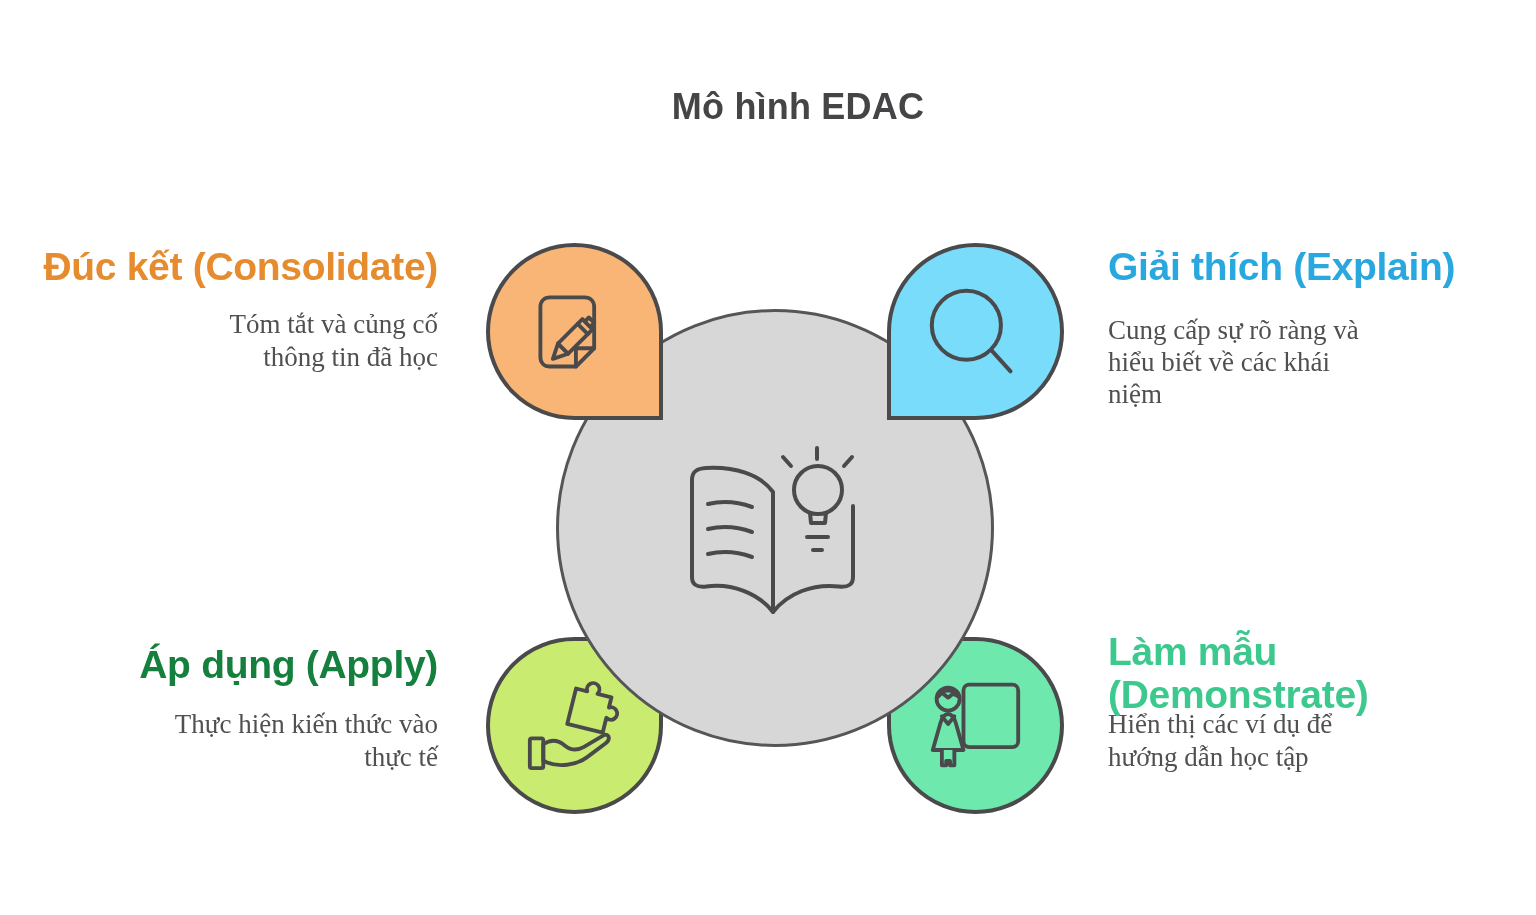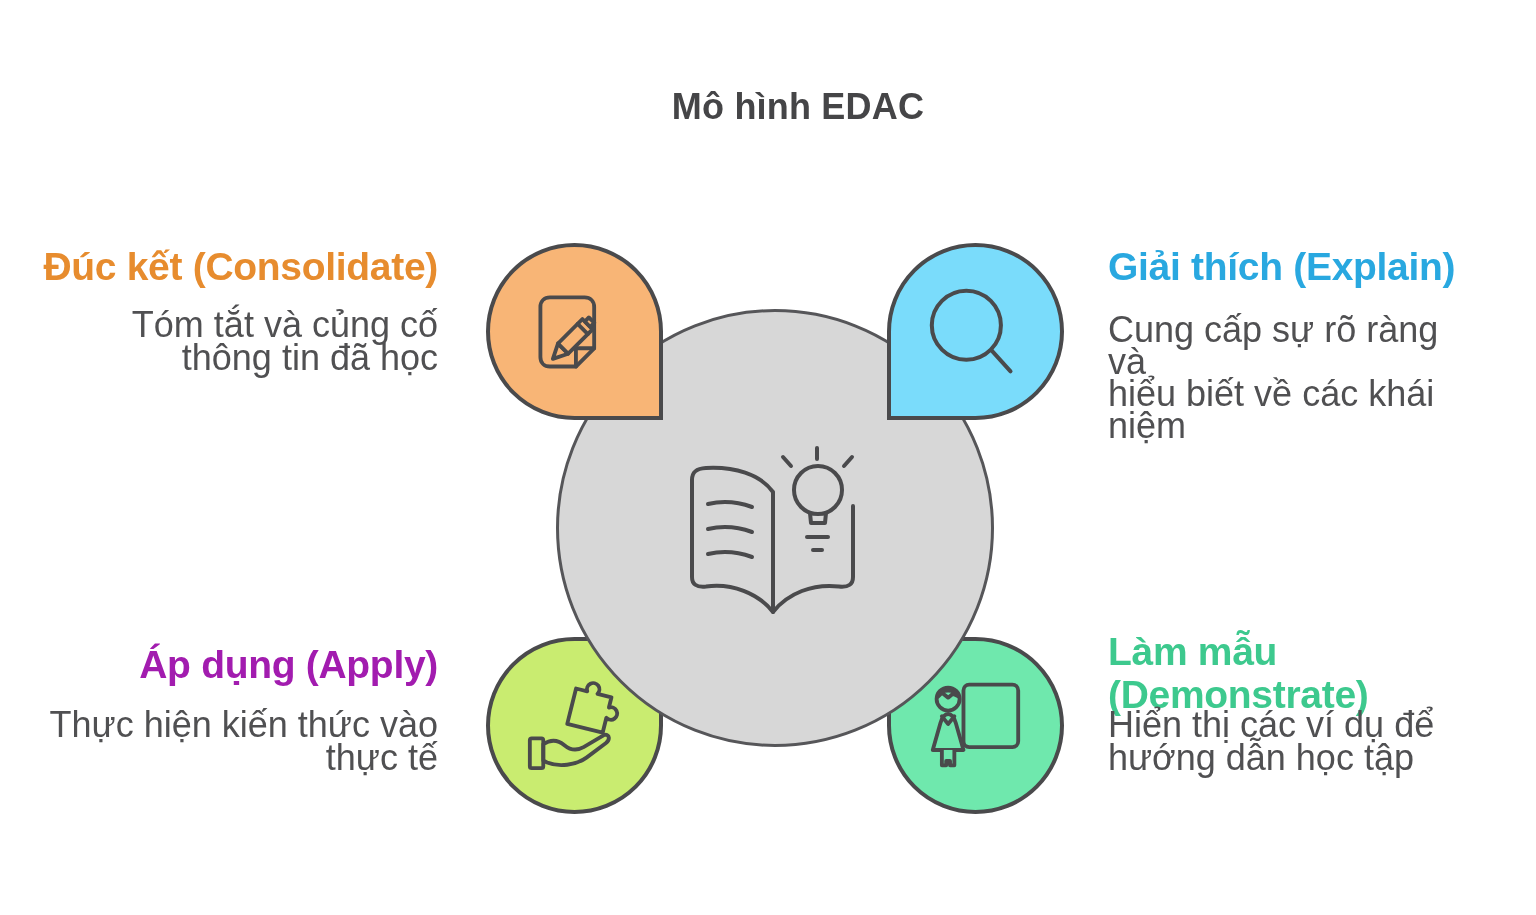--- a/index.html
+++ b/index.html
@@ -16,21 +16,21 @@
     box-sizing:border-box;}
   .td-tl{left:486px;top:243px;border-radius:50% 50% 0 50%;z-index:3;}
   .td-tr{left:887px;top:243px;border-radius:50% 50% 50% 0;z-index:3;}
   .td-bl{left:486px;top:637px;border-radius:50% 0 50% 50%;z-index:1;}
   .td-br{left:887px;top:637px;border-radius:0 50% 50% 50%;z-index:1;}
 
   .icon-svg{position:absolute;left:36px;top:36px;width:96px;height:96px;}
   .center-icon{position:absolute;left:680px;top:440px;width:190px;height:185px;z-index:2;}
 
   .q-title{position:absolute;margin:0;font-size:39px;font-weight:700;letter-spacing:-0.3px;line-height:1.1;}
-  .q-desc{position:absolute;margin:0;font-size:36px;line-height:33px;color:#505052;}
+  .q-desc{position:absolute;margin:0;font-size:27px;line-height:33px;color:#505052;font-family:Liberation Serif, serif;}
   .ra{text-align:right;}
   .t-tl{left:38px;top:246px;width:400px;text-align:right;}
   .d-tl{left:38px;top:308px;width:400px;}
   .t-tr{left:1108px;top:246px;width:420px;}
   .d-tr{left:1108px;top:314px;width:360px;line-height:32px;}
   .t-bl{left:38px;top:644px;width:400px;text-align:right;}
   .d-bl{left:38px;top:708px;width:400px;}
   .t-br{left:1108px;top:622px;width:428px;margin-top:9px;}
   .d-br{left:1108px;top:708px;width:360px;}
 
@@ -111,21 +111,21 @@
     <div>thông tin đã học</div>
   </div>
 
   <h2 class="q-title t-tr" style="color: rgb(41, 168, 224);">Giải thích (Explain)</h2>
   <div class="q-desc d-tr">
     <div>Cung cấp sự rõ ràng và</div>
     <div>hiểu biết về các khái</div>
     <div>niệm</div>
   </div>
 
-  <h2 class="q-title t-bl" style="color: #a21caf;">Áp dụng (Apply)</h2>
+  <h2 class="q-title t-bl" style="color: #15803d;">Áp dụng (Apply)</h2>
   <div class="q-desc d-bl ra">
     <div>Thực hiện kiến thức vào</div>
     <div>thực tế</div>
   </div>
 
   <h2 class="q-title t-br" style="color: rgb(61, 201, 142);">Làm mẫu (Demonstrate)</h2>
   <div class="q-desc d-br">
     <div>Hiển thị các ví dụ để</div>
     <div>hướng dẫn học tập</div>
   </div>

